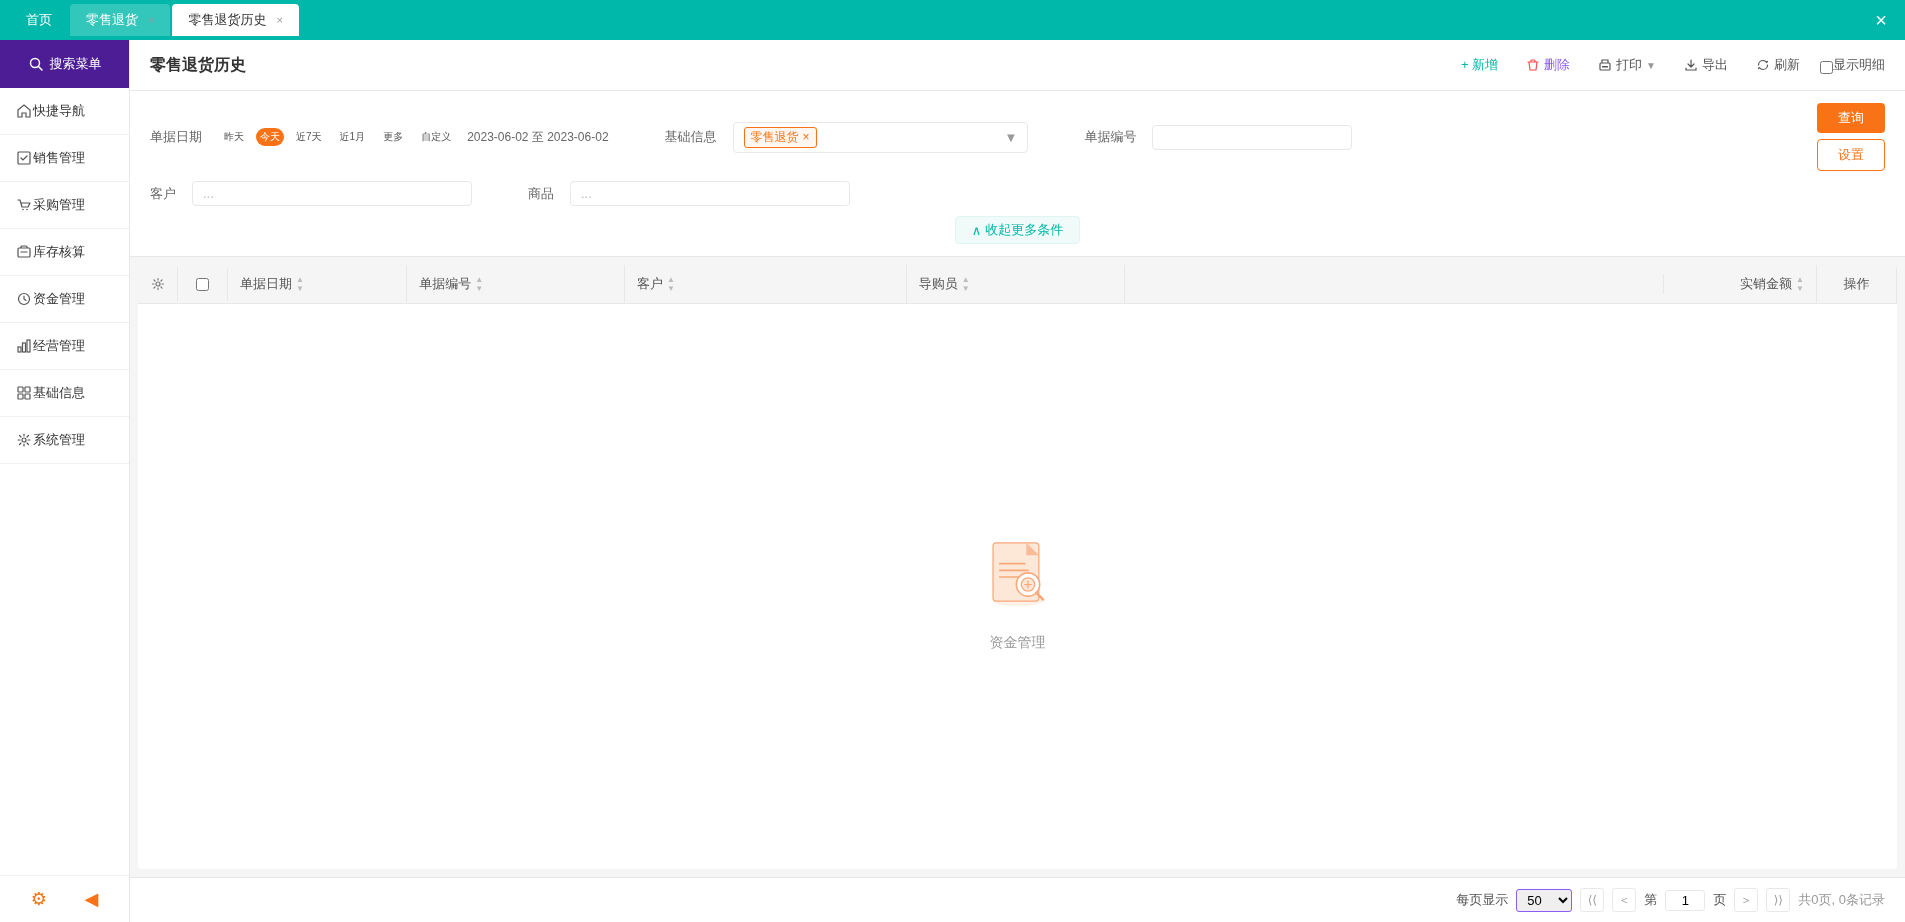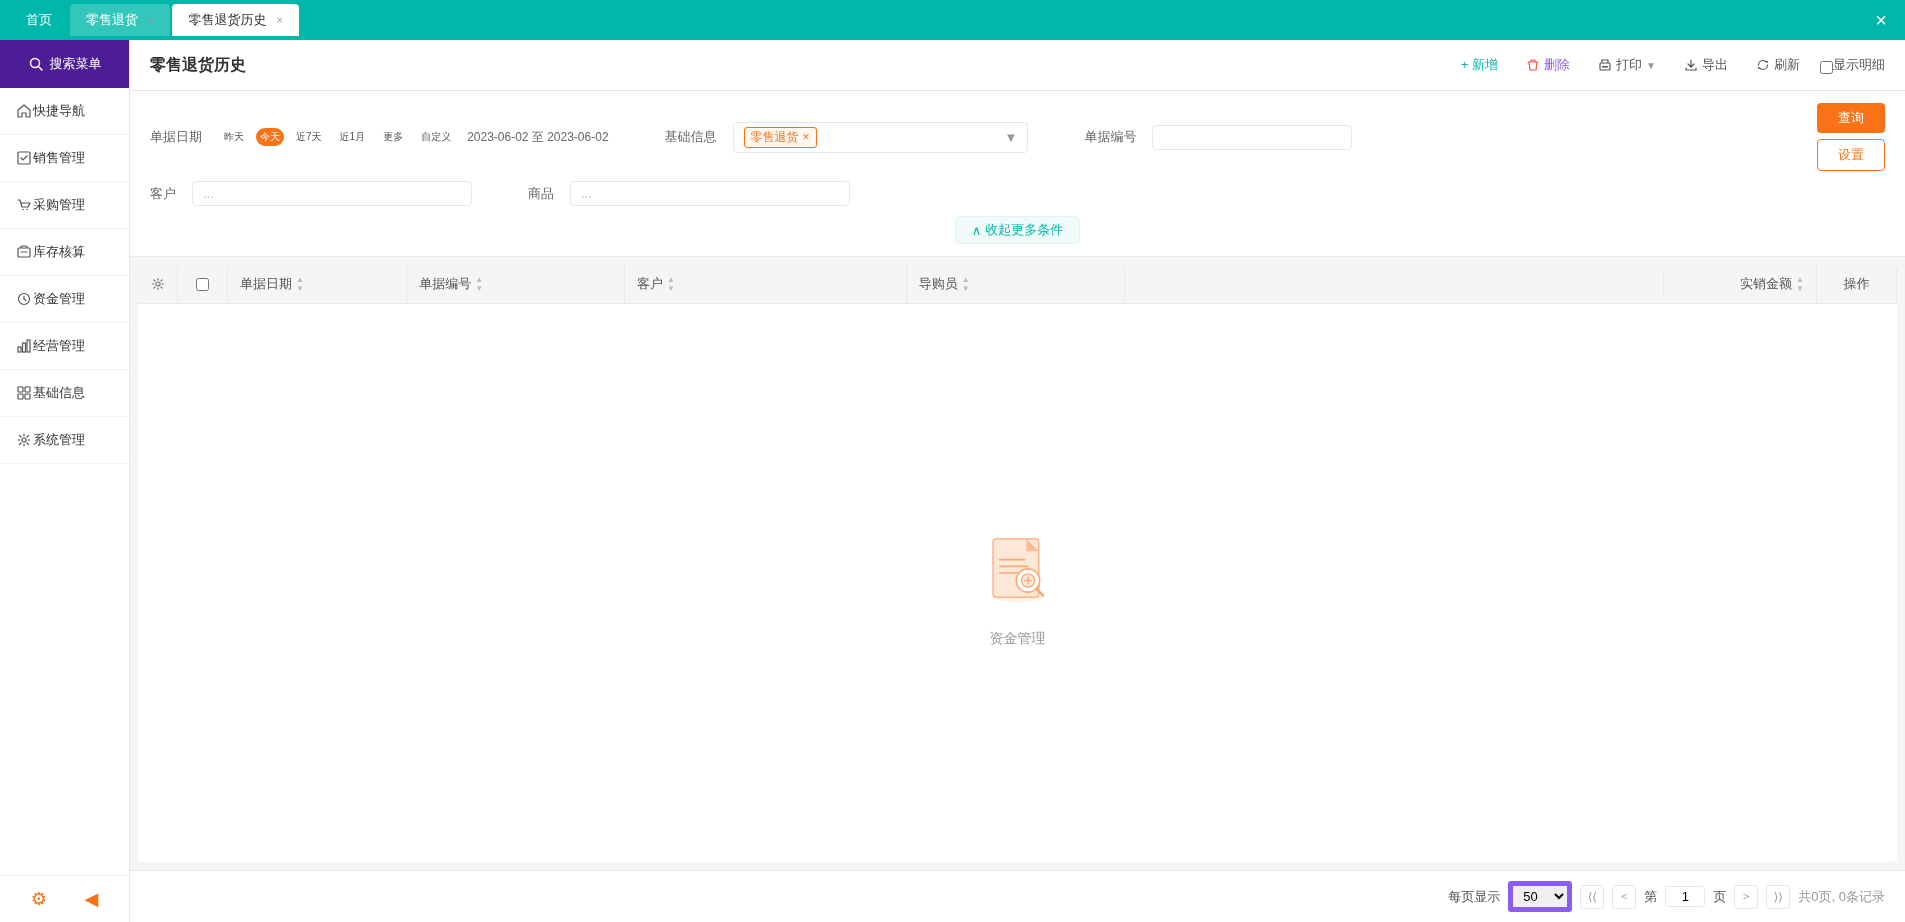--- a/index.html
+++ b/index.html
@@ -82,21 +82,21 @@
     .sort-arrow { font-size: 8px; color: #bbb; line-height: 1; }
 
     
     .empty-state { flex: 1; display: flex; flex-direction: column; align-items: center; justify-content: center; gap: 12px; }
     .empty-icon { width: 100px; height: 100px; position: relative; }
     .empty-icon svg { width: 100%; height: 100%; }
     .empty-text { color: #999; font-size: 14px; }
 
     
     .pagination { display: flex; align-items: center; justify-content: flex-end; padding: 10px 20px; border-top: 1px solid #e8e8e8; gap: 8px; font-size: 13px; color: #555; flex-shrink: 0; background: #fff; }
-    .page-size-select { border: 5px solid #8b5cf6; border-radius: 3px; padding: 2px 6px; font-size: 13px; cursor: pointer; }
+    .page-size-select { border: 1px solid #8b5cf6; border-radius: 3px; padding: 2px 6px; font-size: 13px; cursor: pointer; }
     .page-nav-btn { width: 24px; height: 24px; display: flex; align-items: center; justify-content: center; border: 1px solid #e8e8e8; border-radius: 3px; cursor: pointer; color: #999; font-size: 12px; }
     .page-input { width: 40px; text-align: center; border: 1px solid #e8e8e8; border-radius: 3px; padding: 2px 4px; font-size: 13px; }
     .page-info { color: #999; }
   </style>
 </head>
 <body>
 
 <div class="top-bar">
   <div class="top-bar-tabs">
     <div class="tab home">

